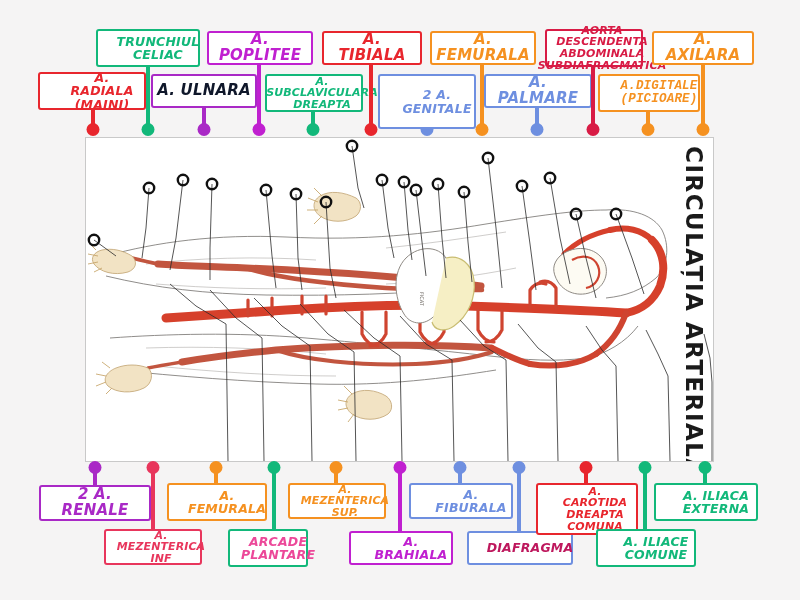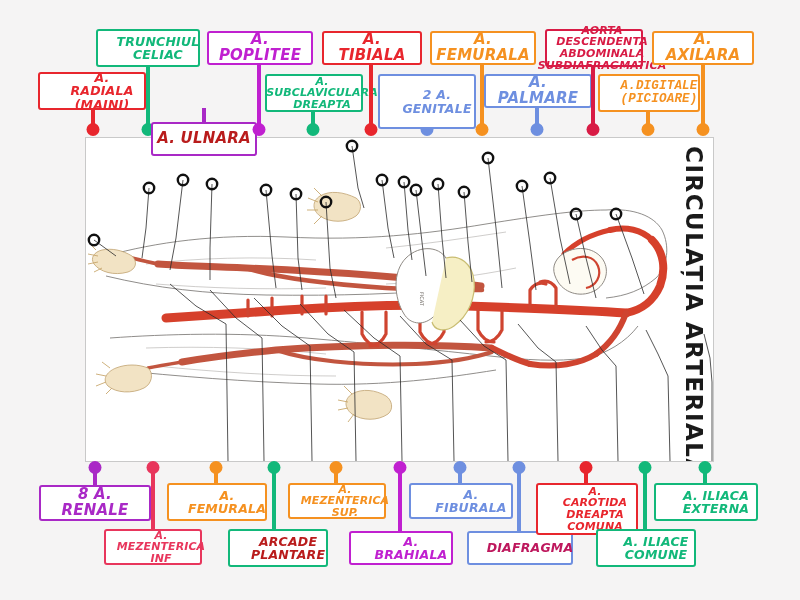--- a/index.html
+++ b/index.html
@@ -277,21 +277,21 @@
       <div class="pin down" style="left: 140px; top: 67px; width: 16px; height: 68px;">
         <div class="stem" style="background: rgb(18, 184, 122);"></div>
         <div class="head" style="background: rgb(18, 184, 122);"></div>
       </div>
       <div class="label-box sz-md" style="left: 96px; top: 29px; width: 104px; height: 38px; border-color: rgb(18, 184, 122); color: rgb(18, 184, 122);">TRUNCHIUL
 CELIAC</div>
       <div class="pin down" style="left: 196px; top: 108px; width: 16px; height: 27px;">
         <div class="stem" style="background: rgb(169, 41, 198);"></div>
         <div class="head" style="background: rgb(169, 41, 198);"></div>
       </div>
-      <div class="label-box sz-lg" style="left: 151px; top: 74px; width: 106px; height: 34px; border-color: rgb(169, 41, 198); color: #b91c1c; margin-top: 48px;">A. ULNARA</div>
+      <div class="label-box sz-lg" style="left: 151px; top: 74px; width: 106px; height: 34px; border-color: rgb(169, 41, 198); color: #0f172a;">A. ULNARA</div>
       <div class="pin down" style="left: 251px; top: 65px; width: 16px; height: 70px;">
         <div class="stem" style="background: rgb(192, 32, 208);"></div>
         <div class="head" style="background: rgb(192, 32, 208);"></div>
       </div>
       <div class="label-box sz-lg" style="left: 207px; top: 31px; width: 106px; height: 34px; border-color: rgb(192, 32, 208); color: rgb(192, 32, 208);">A. POPLITEE</div>
       <div class="pin down" style="left: 305px; top: 112px; width: 16px; height: 23px;">
         <div class="stem" style="background: rgb(18, 184, 122);"></div>
         <div class="head" style="background: rgb(18, 184, 122);"></div>
       </div>
       <div class="label-box sz-xs" style="left: 265px; top: 74px; width: 98px; height: 38px; border-color: rgb(18, 184, 122); color: rgb(18, 184, 122);">A.
@@ -336,38 +336,38 @@
         <div class="head" style="background: rgb(245, 145, 32);"></div>
       </div>
       <div class="label-box sz-lg" style="left: 652px; top: 31px; width: 102px; height: 34px; border-color: rgb(245, 145, 32); color: rgb(245, 145, 32);">A. AXILARA</div>
     </div>
 
   <div id="bottom-labels">
       <div class="pin up" style="left: 87px; top: 462px; width: 16px; height: 23px;">
         <div class="stem" style="background: rgb(169, 41, 198);"></div>
         <div class="head" style="background: rgb(169, 41, 198);"></div>
       </div>
-      <div class="label-box sz-lg" style="left: 39px; top: 485px; width: 112px; height: 36px; border-color: rgb(169, 41, 198); color: rgb(169, 41, 198);">8 A. RENALE</div>
+      <div class="label-box sz-lg" style="left: 39px; top: 485px; width: 112px; height: 36px; border-color: rgb(169, 41, 198); color: rgb(169, 41, 198);">2 A. RENALE</div>
       <div class="pin up" style="left: 145px; top: 462px; width: 16px; height: 67px;">
         <div class="stem" style="background: rgb(232, 54, 92);"></div>
         <div class="head" style="background: rgb(232, 54, 92);"></div>
       </div>
       <div class="label-box sz-xs" style="left: 104px; top: 529px; width: 98px; height: 36px; border-color: rgb(232, 54, 92); color: rgb(232, 54, 92);">A. MEZENTERICA
 INF</div>
       <div class="pin up" style="left: 208px; top: 462px; width: 16px; height: 21px;">
         <div class="stem" style="background: rgb(245, 145, 32);"></div>
         <div class="head" style="background: rgb(245, 145, 32);"></div>
       </div>
       <div class="label-box sz-md" style="left: 167px; top: 483px; width: 100px; height: 38px; border-color: rgb(245, 145, 32); color: rgb(245, 145, 32);">A.
 FEMURALA</div>
       <div class="pin up" style="left: 266px; top: 462px; width: 16px; height: 67px;">
         <div class="stem" style="background: rgb(18, 184, 122);"></div>
         <div class="head" style="background: rgb(18, 184, 122);"></div>
       </div>
-      <div class="label-box sz-md" style="left: 228px; top: 529px; width: 100px; height: 38px; border-color: rgb(18, 184, 122); color: #b91c1c;">ARCADE
+      <div class="label-box sz-md" style="left: 228px; top: 529px; width: 80px; height: 38px; border-color: rgb(18, 184, 122); color: #ec4899;">ARCADE
 PLANTARE</div>
       <div class="pin up" style="left: 328px; top: 462px; width: 16px; height: 21px;">
         <div class="stem" style="background: rgb(245, 145, 32);"></div>
         <div class="head" style="background: rgb(245, 145, 32);"></div>
       </div>
       <div class="label-box sz-xs" style="left: 288px; top: 483px; width: 98px; height: 36px; border-color: rgb(245, 145, 32); color: rgb(245, 145, 32);">A. MEZENTERICA
 SUP.</div>
       <div class="pin up" style="left: 392px; top: 462px; width: 16px; height: 69px;">
         <div class="stem" style="background: rgb(192, 32, 208);"></div>
         <div class="head" style="background: rgb(192, 32, 208);"></div>

